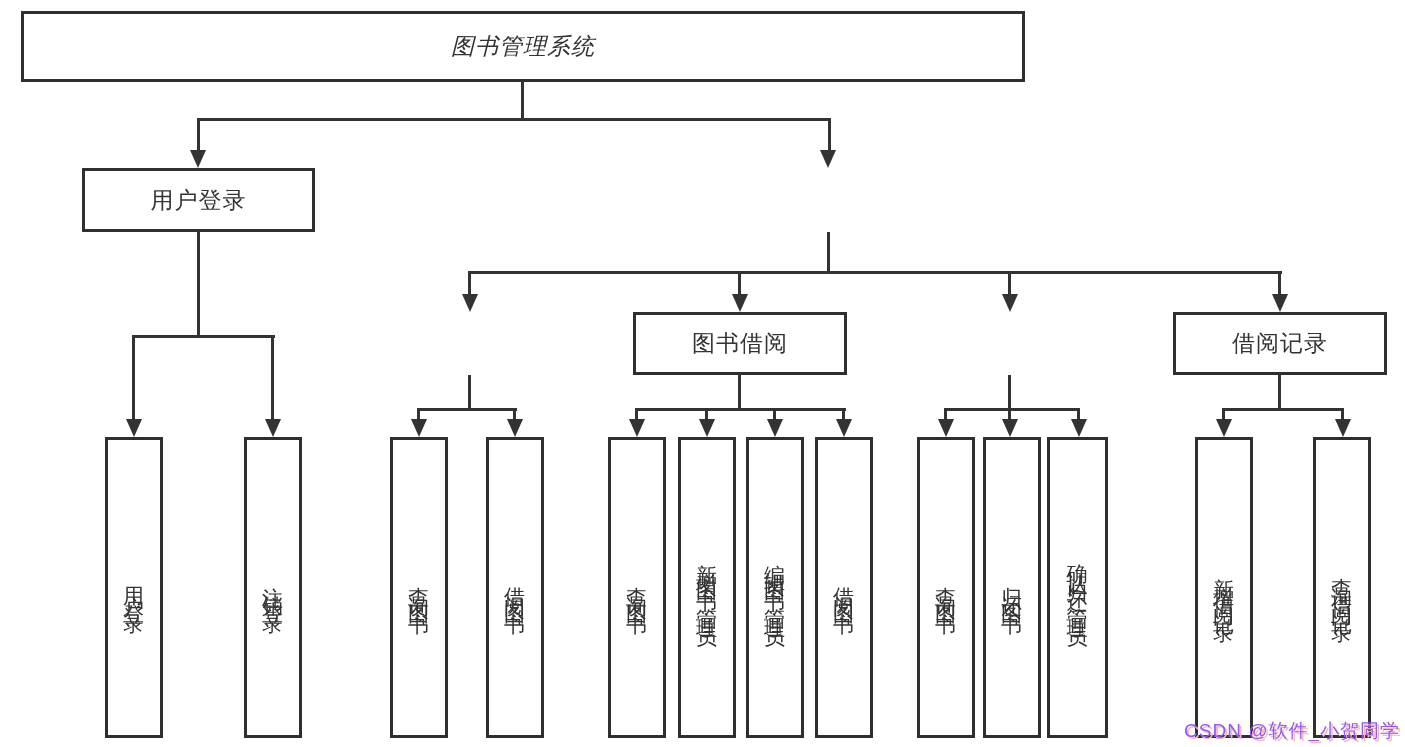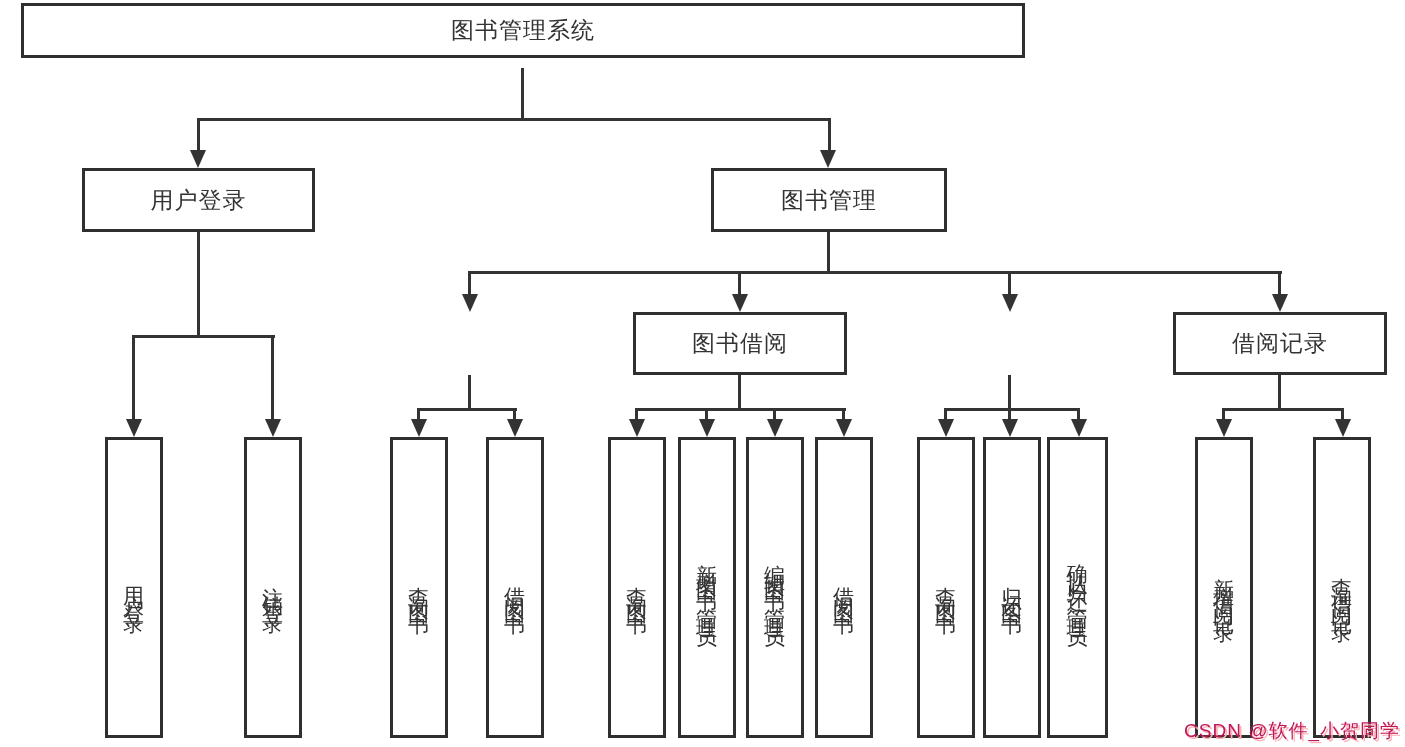--- a/index.html
+++ b/index.html
@@ -20,40 +20,37 @@
   }
   .hline { position:absolute; height:3px; background:#333333; z-index:1; }
   .vline { position:absolute; width:3px;  background:#333333; z-index:1; }
   .arrow {
     position:absolute; width:0; height:0; z-index:1;
     border-left:8px solid transparent; border-right:8px solid transparent;
     border-top:18px solid #333333;
   }
   .watermark {
     position:absolute; right:5px; bottom:3px; z-index:5;
-    font-size:19px; color:#be185d; letter-spacing:1px;
+    font-size:19px; color:#8b5cf6; letter-spacing:1px;
     text-shadow:2px 2px 0 #ffb1b1;
   }
 </style>
 </head>
 <body>
 
 <div class="canvas">
 
-  <div class="box hbox" style="left:21px; top:3px; width:1004px; height:55px;">
+  <div class="box hbox" style="left:21px; top:11px; width:1004px; height:71px;font-style:italic;">
     <span>图书管理系统</span>
   </div>
 
   <div class="box hbox" style="left:82px; top:168px; width:233px; height:64px;">
     <span>用户登录</span>
   </div>
 
-  <div class="box hbox" style="left:711px; top:168px; width:236px; height:64px;">
-    <span>图书管理</span>
-  </div>
 
 
   <div class="box hbox" style="left:633px; top:312px; width:214px; height:63px;">
     <span>图书借阅</span>
   </div>
 
 
   <div class="box hbox" style="left:1173px; top:312px; width:214px; height:63px;">
     <span>借阅记录</span>
   </div>

